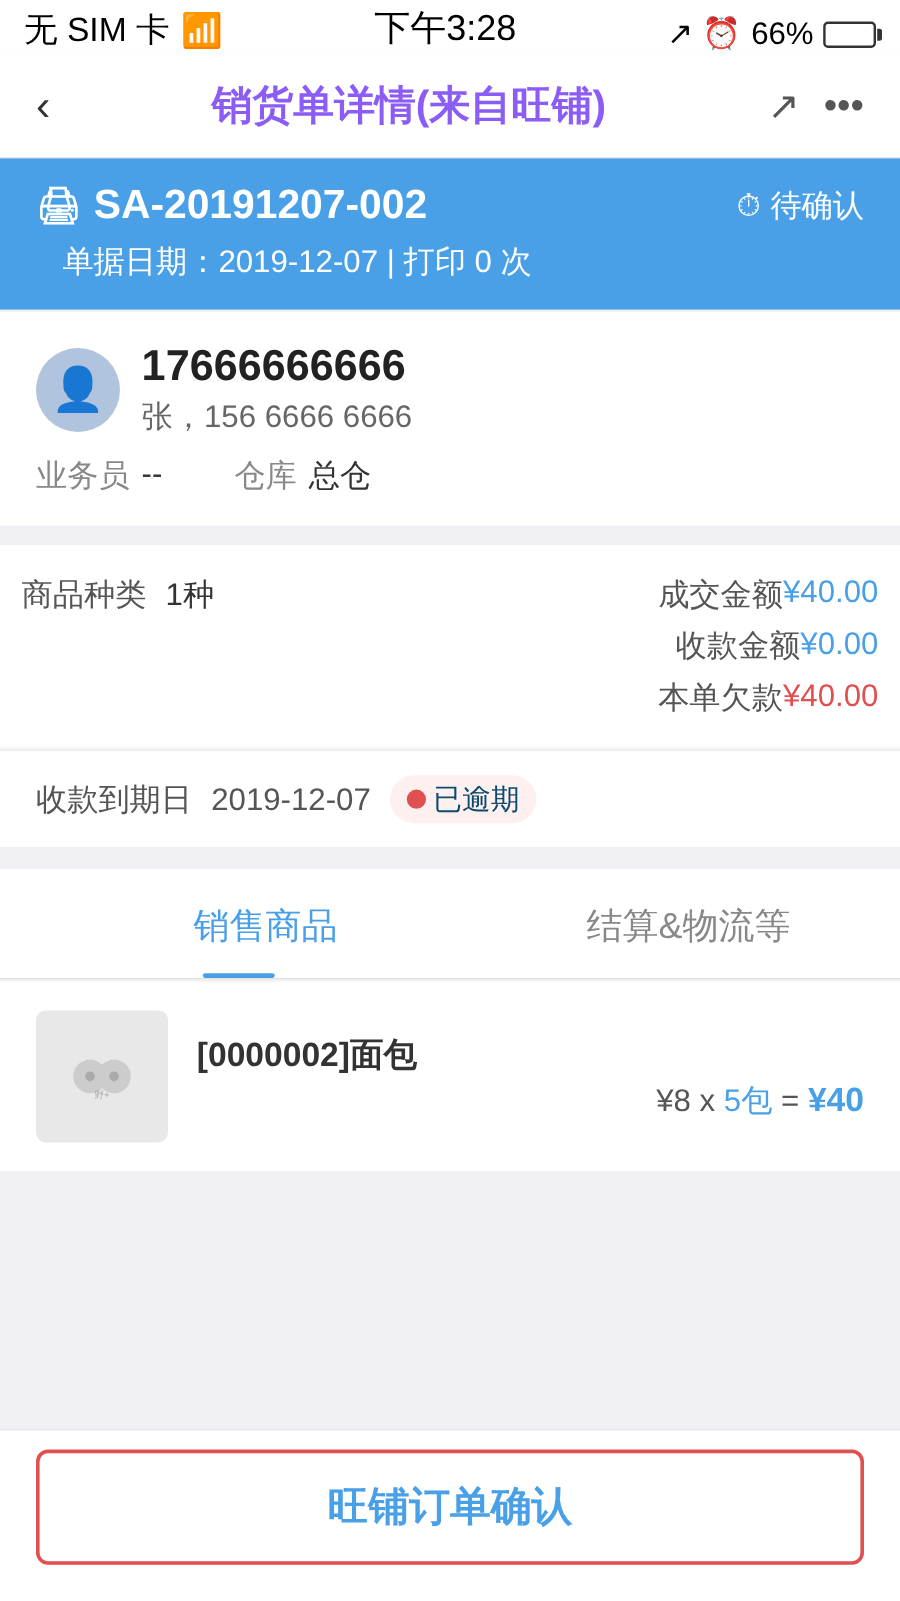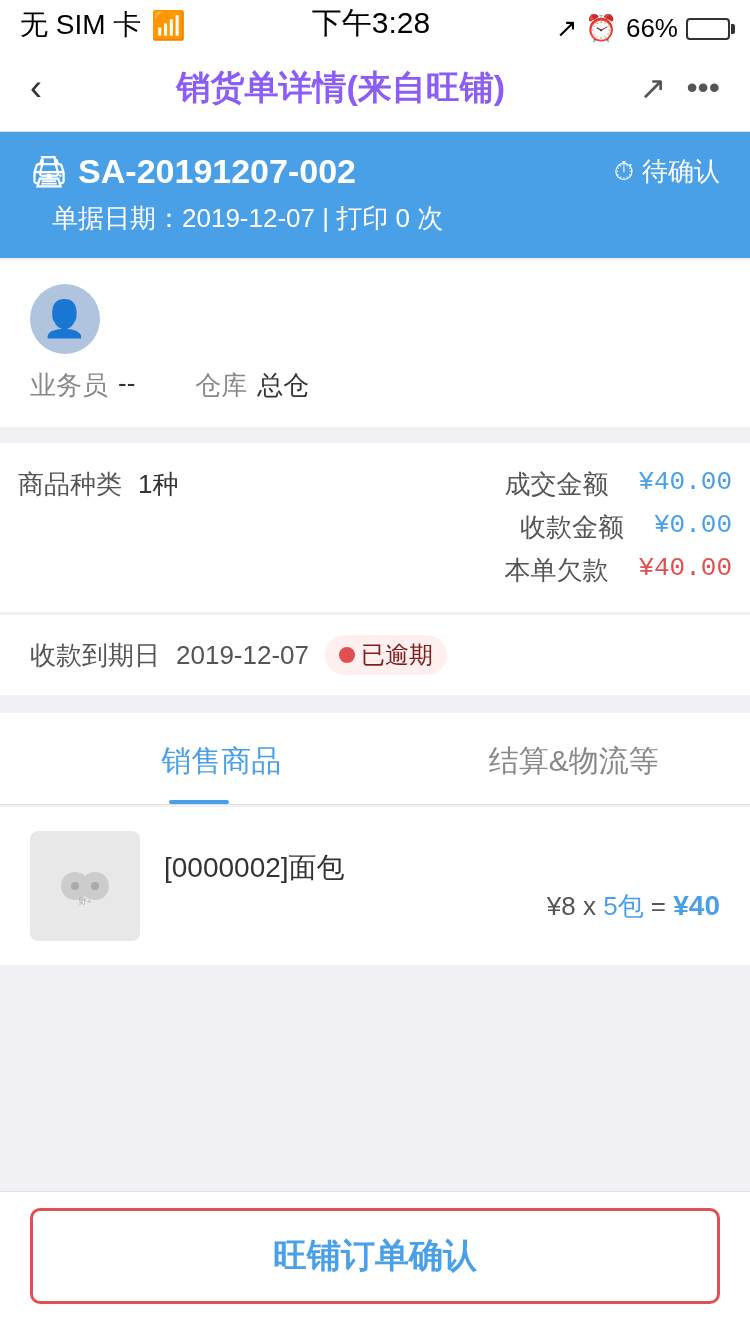--- a/index.html
+++ b/index.html
@@ -200,22 +200,20 @@
     .amount-right {
       display: flex;
       flex-direction: column;
       align-items: flex-end;
       gap: 8px;
       font-size: 26px;
     }
     .amount-row {
       display: flex;
       justify-content: space-between;
-      gap: 30px;
-      font-family: Liberation Mono, monospace;
     }
     .amount-row-label { color: #555; }
     .amount-blue { color: #4aa0e6; font-weight: 500; }
     .amount-red { color: #e05050; font-weight: 500; }
 
     
     .due-section {
       background: #fff;
       padding: 20px 30px;
       margin-top: 2px;
@@ -224,21 +222,21 @@
       gap: 16px;
       font-size: 26px;
       color: #555;
       border-top: 1px solid #eee;
     }
     .overdue-badge {
       display: flex;
       align-items: center;
       gap: 6px;
       background: #fff0f0;
-      color: #7f1d1d;
+      color: #0c4a6e;
       font-size: 24px;
       padding: 4px 14px;
       border-radius: 20px;
     }
     .overdue-dot {
       width: 16px;
       height: 16px;
       border-radius: 50%;
       background: #e05050;
       display: inline-block;
@@ -299,21 +297,21 @@
       flex-shrink: 0;
       color: #aaa;
       font-size: 28px;
     }
     .product-info {
       flex: 1;
     }
     .product-name {
       font-size: 28px;
       color: #333;
-      font-weight: 400;
+      font-weight: 700;
       margin-bottom: 2px;
     }
     .product-price {
       font-size: 26px;
       color: #555;
       text-align: right;
     }
     .product-price .qty { color: #4aa0e6; }
     .product-price .total { color: #4aa0e6; font-weight: 700; font-size: 28px; }
 
@@ -386,20 +384,24 @@
     </div>
   </div>
   <div class="order-date">
     <span>单据日期：</span><span>2019-12-07</span> <span>|</span> <span>打印 0 次</span>
   </div>
 </div>
 
 <div class="contact-card">
   <div class="contact-top">
     <div class="avatar">👤</div>
+    <div>
+      <div class="contact-phone">17666666666</div>
+      <div class="contact-name">张，156 6666 6666</div>
+    </div>
   </div>
   <div class="contact-meta">
     <div class="meta-item">
       <span class="meta-label">业务员</span>
       <span class="meta-value">--</span>
     </div>
     <div class="meta-item">
       <span class="meta-label">仓库</span>
       <span class="meta-value">总仓</span>
     </div>

